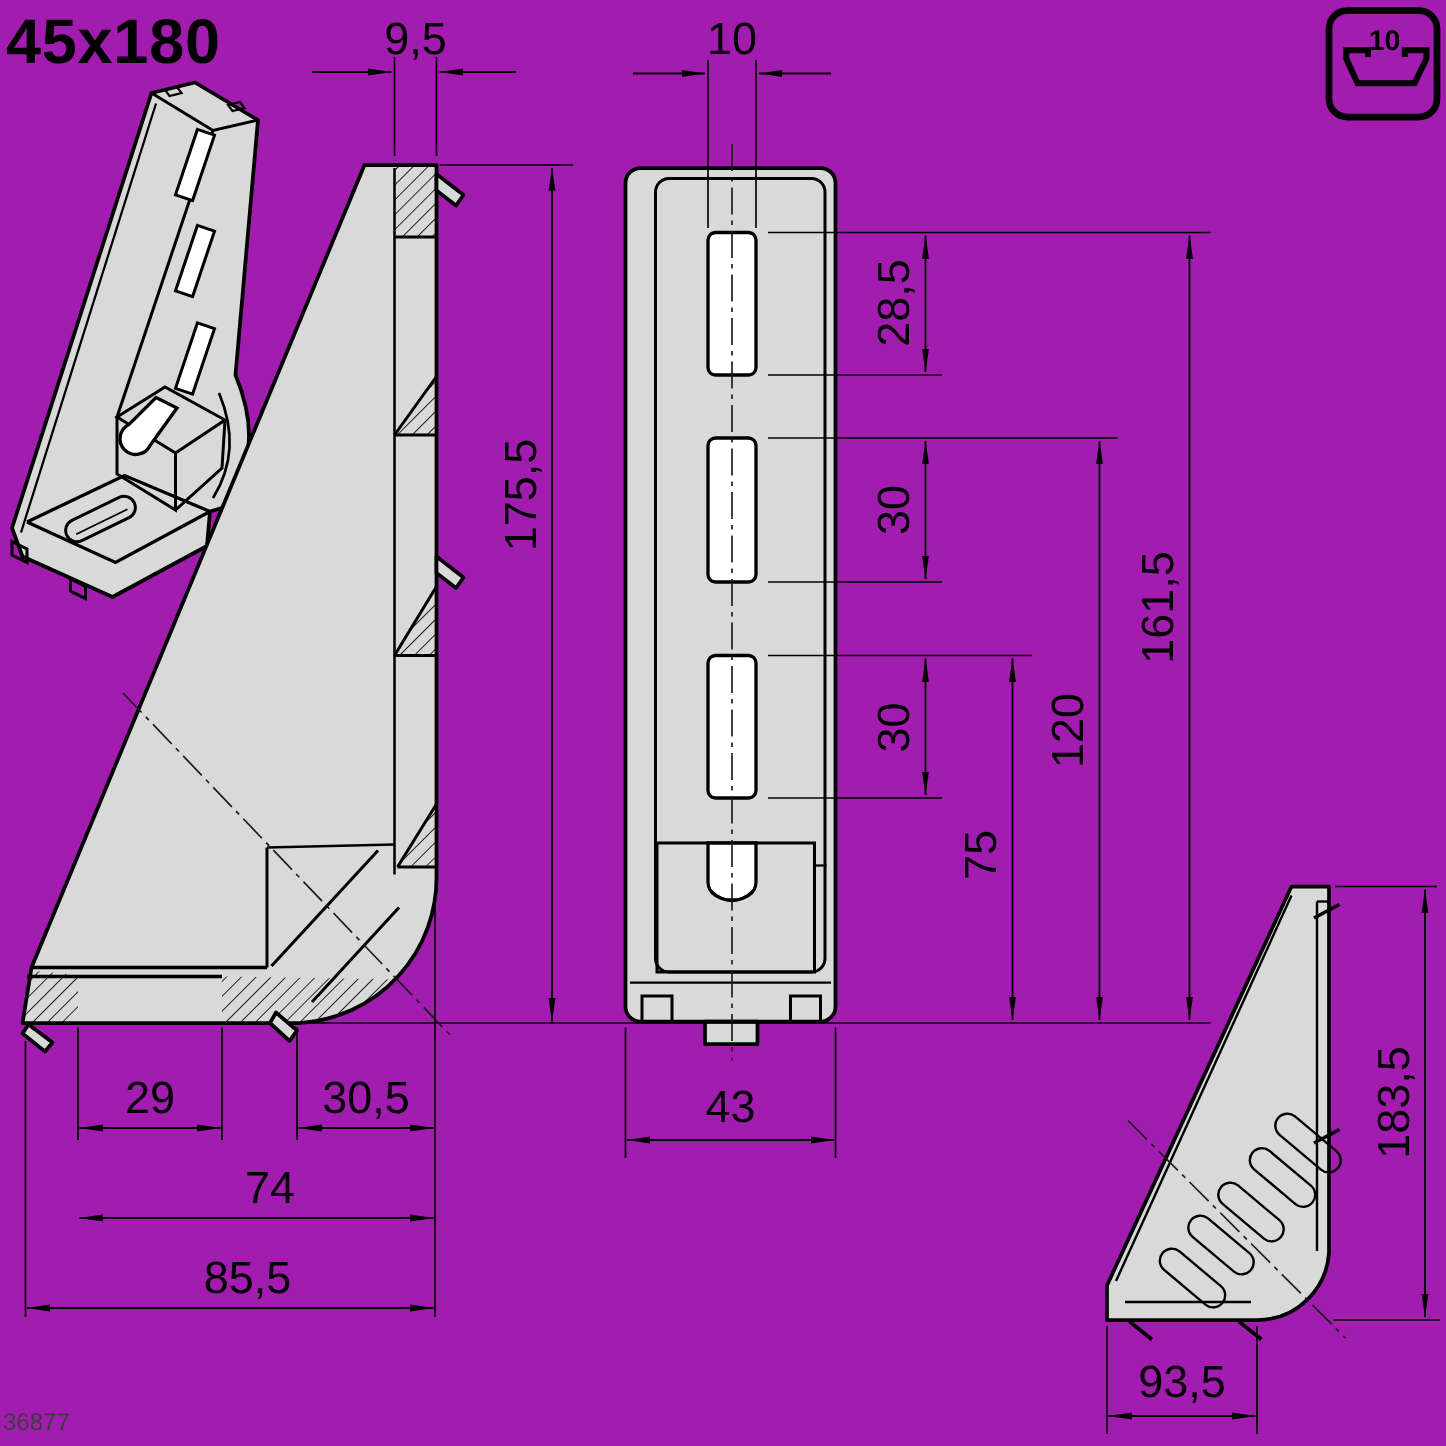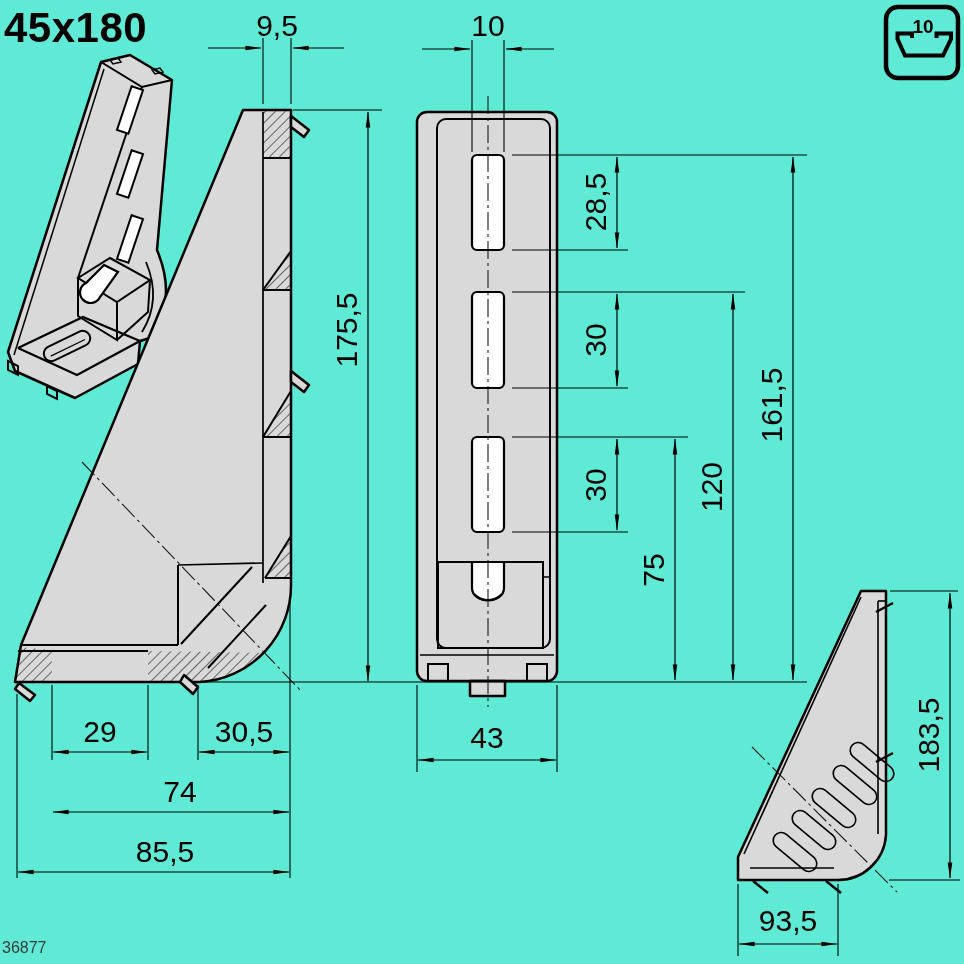--- a/index.html
+++ b/index.html
@@ -1,17 +1,17 @@
 <!DOCTYPE html>
 <html><head>
 <meta charset="utf-8">
 <title>45x180</title>
 <style>
   html,body{margin:0;padding:0;background:#fff;}
-  .sheet{position:relative;width:964px;height:964px;background:#5eead4;overflow:hidden;}
+  .sheet{position:relative;width:964px;height:964px;background:#a21caf;overflow:hidden;}
   svg{display:block;}
   text{font-family:"Liberation Sans","DejaVu Sans",sans-serif;fill:#000;}
   .dim{font-size:30px;}
   .title{font-size:42px;font-weight:bold;letter-spacing:0.5px;}
   .icon-label{font-size:19px;font-weight:bold;}
   .footnote{font-size:16px;fill:#3c3c3c;}
   .part{fill:#d9d9d9;stroke:#000;stroke-width:2.5;stroke-linejoin:round;}
   .ln{stroke:#000;fill:none;}
   .thin{stroke:#000;stroke-width:1.1;fill:none;}
   .dimln{stroke:#000;stroke-width:1.2;fill:none;}

